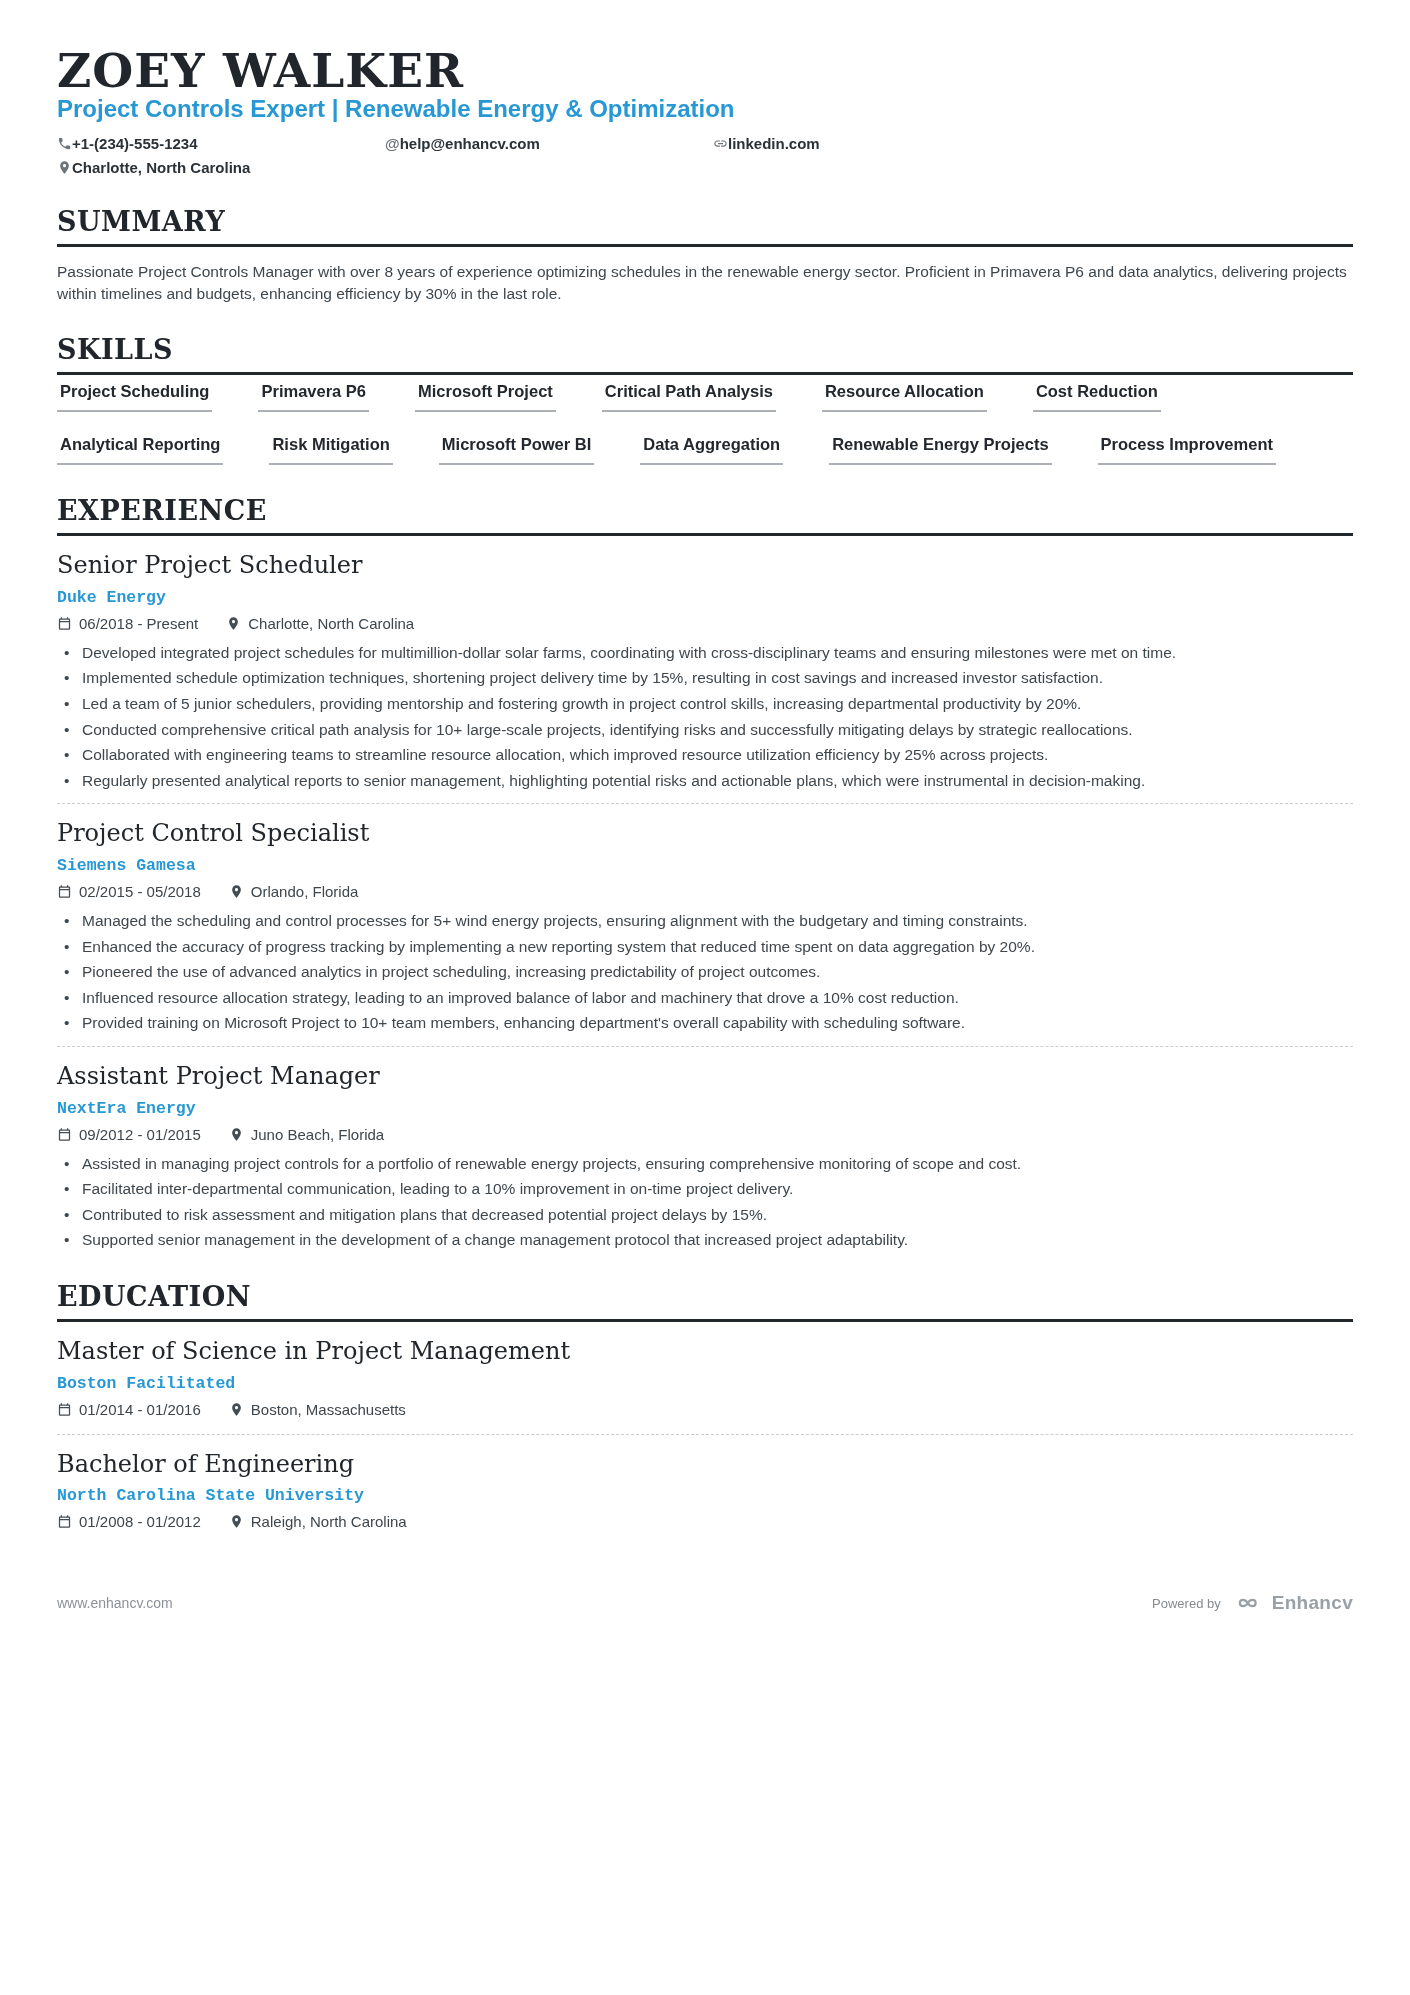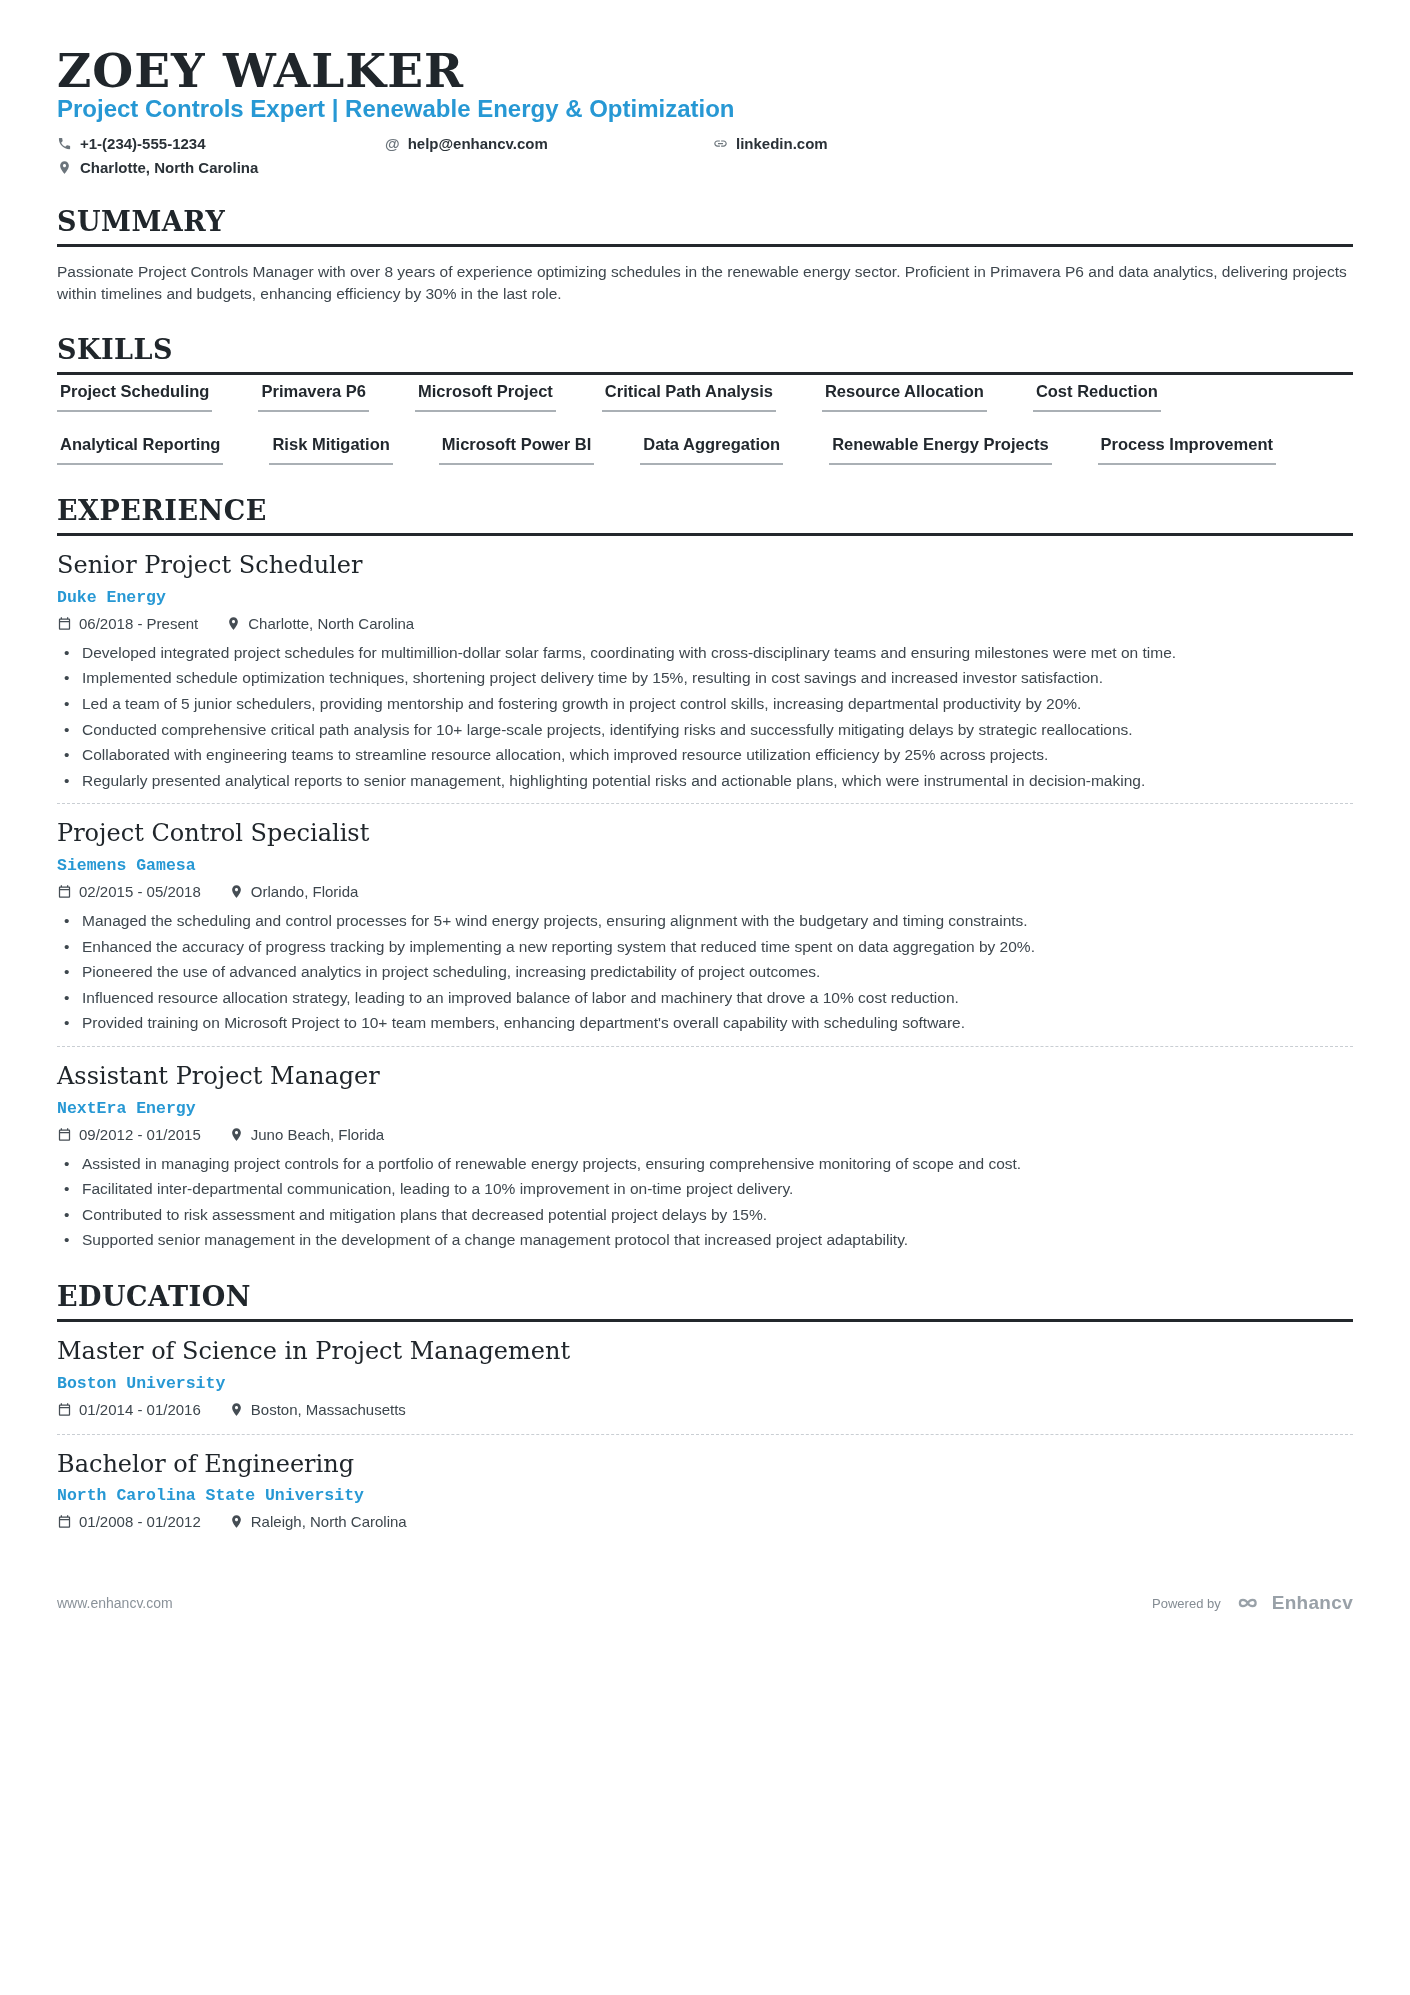--- a/index.html
+++ b/index.html
@@ -16,21 +16,21 @@
     font-size: 47px; letter-spacing: 1px; color: #20262b; line-height: 1.05;
   }
   .title {
     font-family: Liberation Sans, sans-serif; font-weight: 700;
     font-size: 24px; color: #2798d4; margin-top: 0;
   }
   .contact {
     display: grid; grid-template-columns: 328px 328px 1fr;
     row-gap: 7px; margin-top: 12px; align-items: center;
   }
-  .contact-item { display: flex; align-items: center; gap: 8px;
+  .contact-item { display: flex; align-items: center; 
     font-weight: 700; font-size: 15px; color: #2a3137; }
   .contact-item.span-all { grid-column: 1 / -1; }
   .ic { width: 15px; height: 15px; color: #6c757c; flex: 0 0 auto; fill: currentColor; }
   .ic.dark { color: #454d54; }
   .at { font-size: 15px; font-weight: 700; color: #6c757c; width: auto; line-height: 1; }
   
   .section { margin-top: 30px; }
   .section-heading {
     font-family: "DejaVu Serif", serif; font-weight: 700;
     font-size: 27px; letter-spacing: 0.5px; color: #20262b;
@@ -225,21 +225,21 @@
         <li>Supported senior management in the development of a change management protocol that increased project adaptability.</li>
       </ul>
     </article>
   </section>
 
   <section class="section">
     <h2 class="section-heading">EDUCATION</h2>
 
     <article class="entry">
       <h3 class="entry-title">Master of Science in Project Management</h3>
-      <div class="org">Boston University</div>
+      <div class="org">Boston Facilitated</div>
       <div class="meta">
         <span class="meta-item">
           <svg class="ic dark">
               <use href="#i-cal"></use>
             </svg>
           <span>01/2014 - 01/2016</span>
         </span>
         <span class="meta-item">
           <svg class="ic dark">
               <use href="#i-pin"></use>

